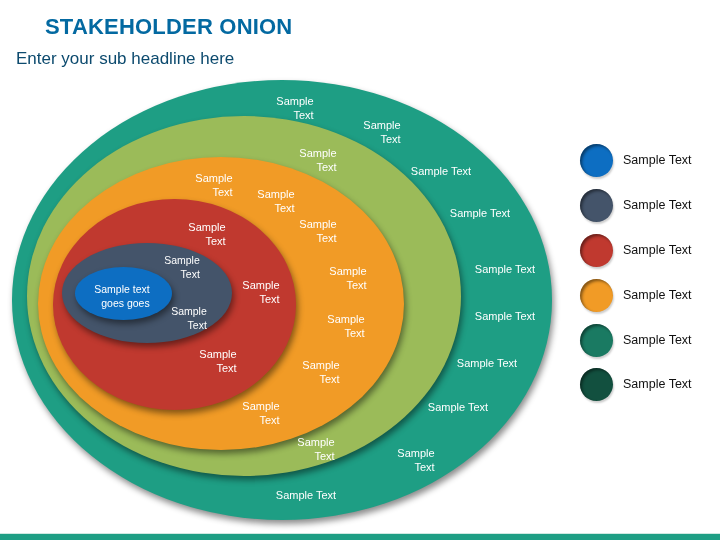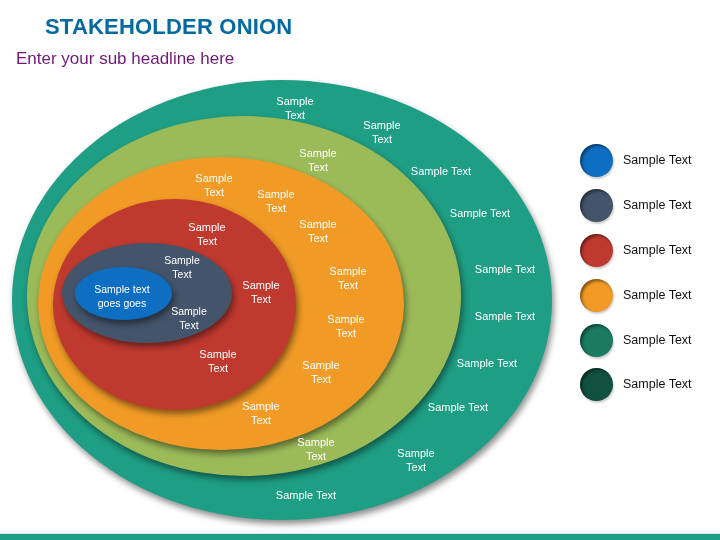--- a/index.html
+++ b/index.html
@@ -7,29 +7,29 @@
       width: 720px; height: 540px; position: relative; overflow: hidden;
       background: #ffffff;
       font-family: "Liberation Sans", "DejaVu Sans", sans-serif;
     }
     .title {
       position: absolute; left: 16px; top: 14px;
       font-size: 22px; font-weight: bold; color: #0369a1; letter-spacing: 0.2px; margin-left: 29px;
     }
     .subtitle {
       position: absolute; left: 16px; top: 49px;
-      font-size: 17px; color: #701a75;
+      font-size: 17px; color: #0c4a6e;
     }
     .ring {
       position: absolute; border-radius: 50%;
       box-shadow: 2px 4px 6px rgba(0,0,0,0.45);
     }
     .lbl {
       position: absolute; color: #fff; font-size: 11px; line-height: 14px;
-      text-align: center; white-space: nowrap; transform: translateX(-50%);
+      text-align: right; white-space: nowrap; transform: translateX(-50%);
     }
     .legend-item { position: absolute; left: 580px; height: 34px; }
     .legend-dot {
       position: absolute; left: 0; top: 0; width: 33px; height: 33px; border-radius: 50%;
       box-shadow: inset 2px 2px 3px rgba(0,0,0,0.45), 1px 2px 2px rgba(0,0,0,0.2);
     }
     .legend-text {
       position: absolute; left: 43px; top: 9px; font-size: 12.5px; color: #111; white-space: nowrap;
     }
     .footer-bar {

